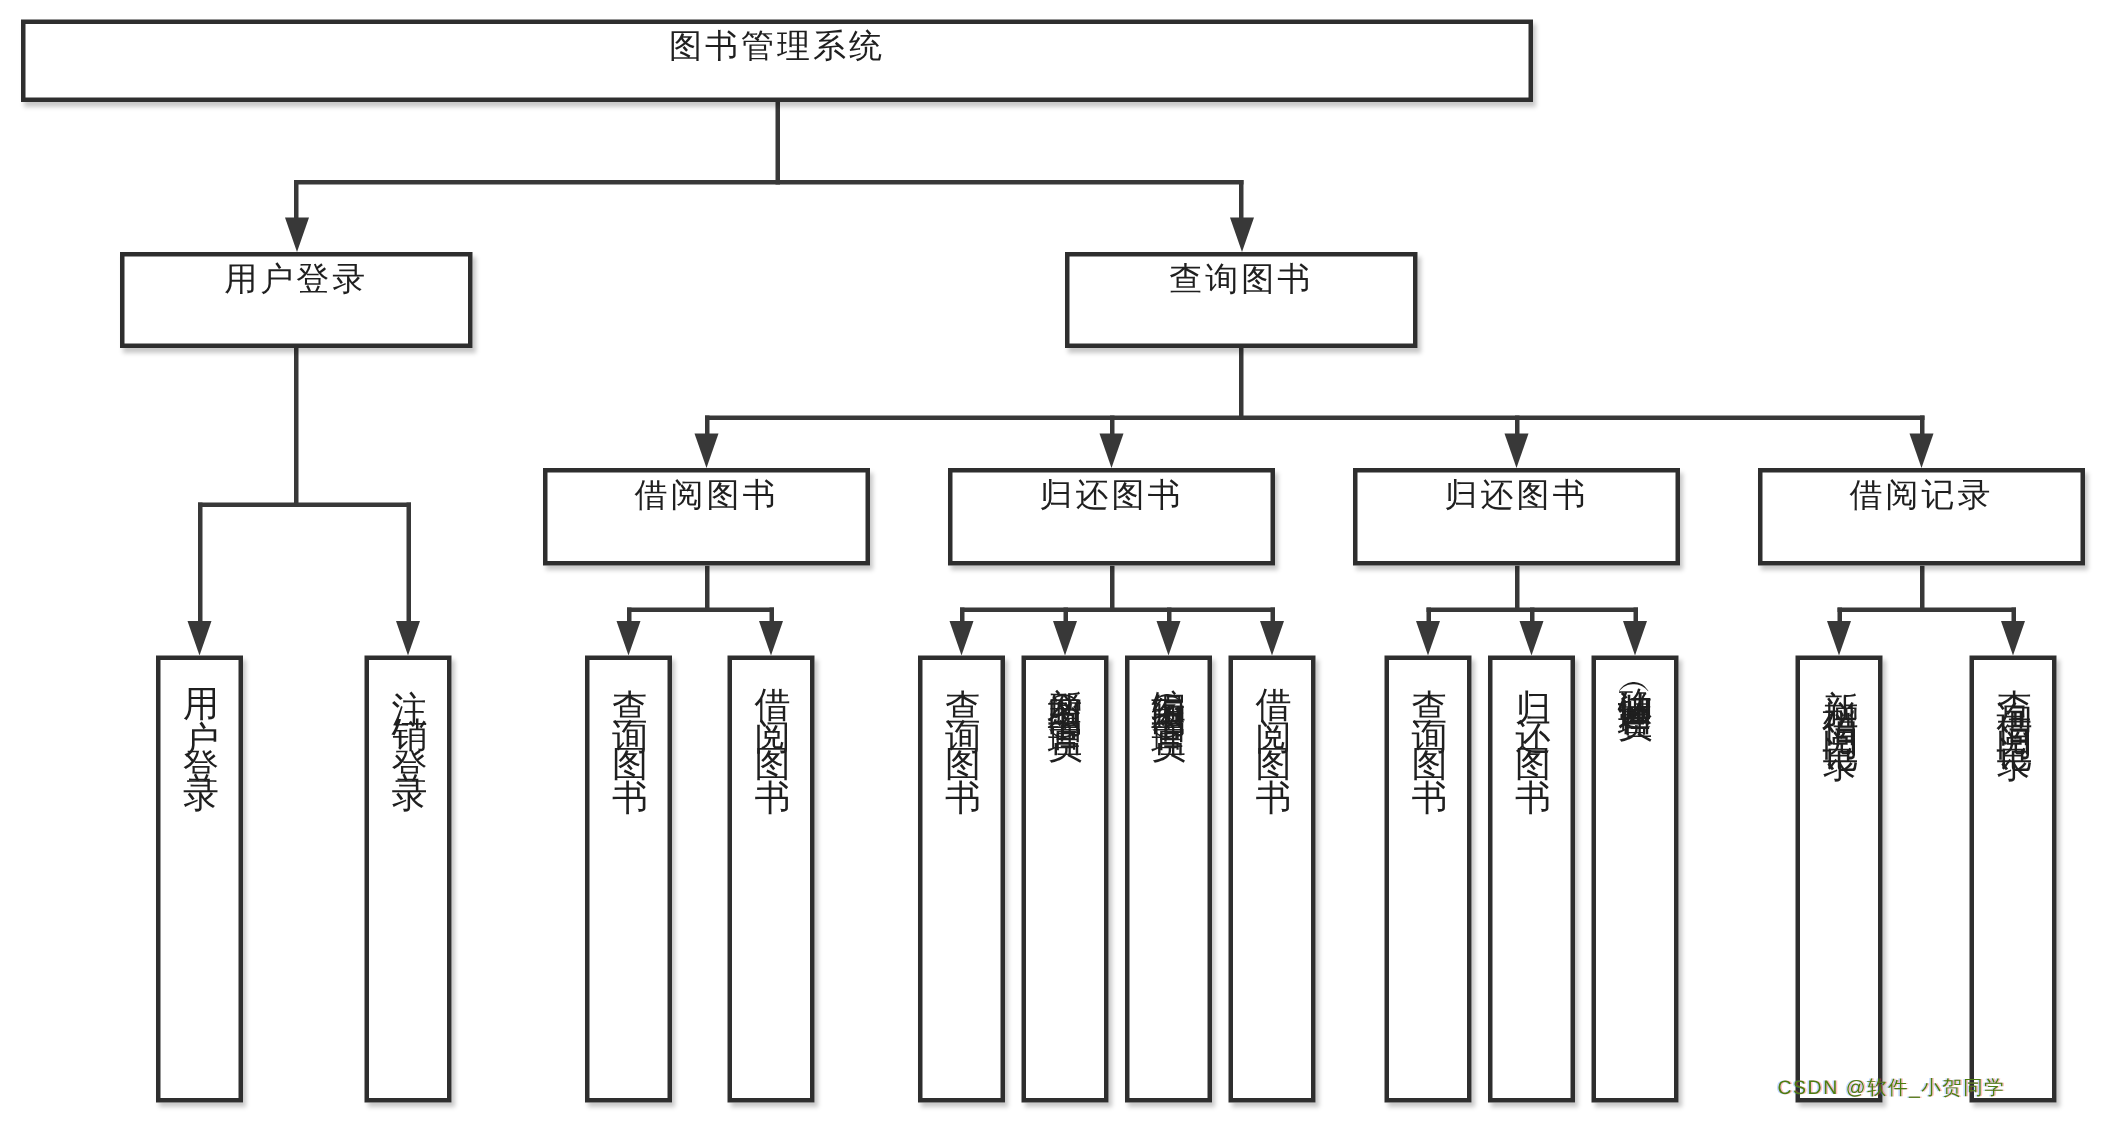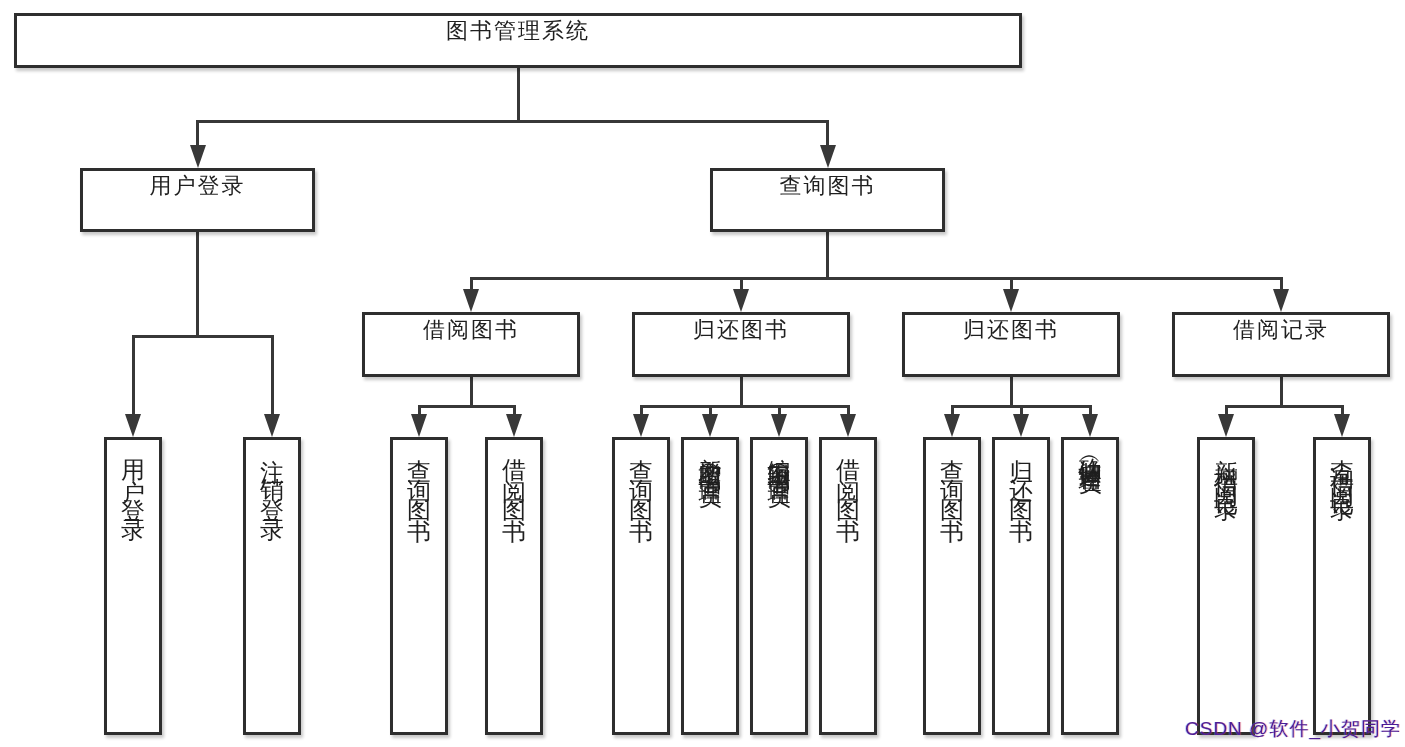--- a/index.html
+++ b/index.html
@@ -29,21 +29,21 @@
   .v9  .vtext{letter-spacing:4px;font-size:23px;}
   .v10 .vtext{letter-spacing:2px;font-size:23px;}
 
   .cline{position:absolute;background:#383838;z-index:1;}
   .carrow{position:absolute;width:0;height:0;
     border-left:8px solid transparent;border-right:8px solid transparent;
     border-top:23px solid #383838;z-index:1;}
 
   .watermark{
     position:absolute;left:1185px;top:716px;
-    font-size:19px;color:#4c1d95;letter-spacing:1px;white-space:nowrap;
+    font-size:13px;color:#4d7c0f;letter-spacing:1px;white-space:nowrap;
     text-shadow:1px 0 rgba(255,80,80,.35),-1px 0 rgba(80,140,255,.35);
     z-index:10;
   }
 </style>
 </head>
 <body>
 
 <div id="canvas">
 
   <div class="box root">

